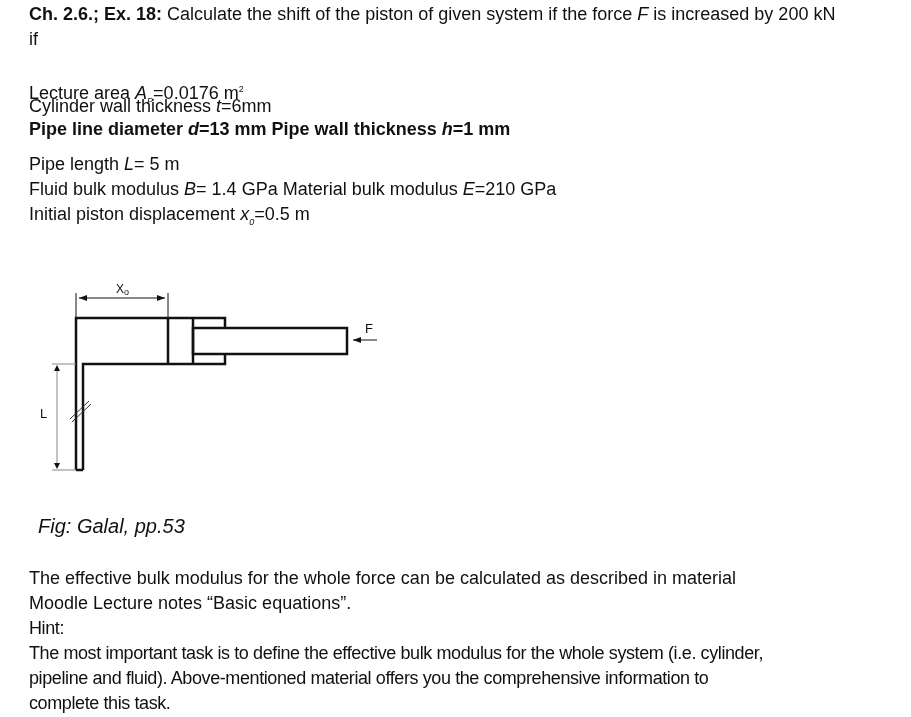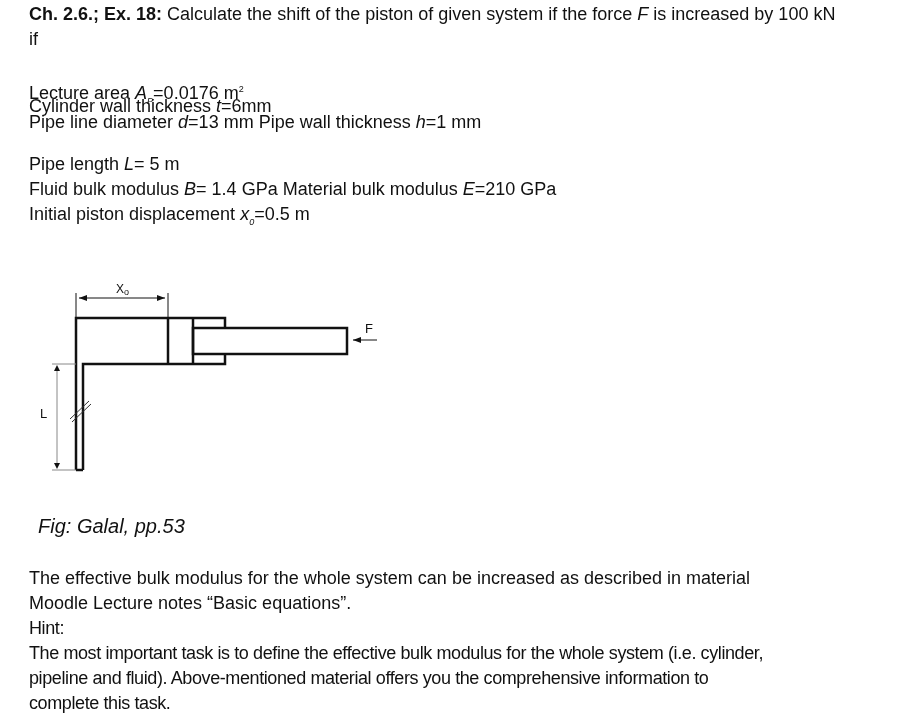--- a/index.html
+++ b/index.html
@@ -10,31 +10,31 @@
   .i { font-style: italic; }
   sub.sm, sup.sm { font-size: 9px; }
   .cap { position: absolute; left: 38px; top: 515px; font-size: 20px; font-style: italic; font-family: "Liberation Sans", sans-serif; }
   .narrow { font-family: "Liberation Sans", sans-serif; letter-spacing: -0.4px; }
   svg { position: absolute; left: 0; top: 0; }
 </style>
 </head>
 <body>
 
 <div class="line" style="top:2px;">
-  <span class="b">Ch. 2.6.; Ex. 18:</span><span> Calculate the shift of the piston of given system if the force </span><span class="i">F</span><span> is increased by 100 kN</span>
+  <span class="b">Ch. 2.6.; Ex. 18:</span><span> Calculate the shift of the piston of given system if the force </span><span class="i">F</span><span> is increased by 200 kN</span>
 </div>
 <div class="line" style="top:27px;">if</div>
 
 <div class="line" style="top:77px;">
   <span>Lecture area </span><span class="i">A</span><sub class="sm i">P</sub><span>=0.0176 m</span><sup class="sm">2</sup>
 </div>
 <div class="line" style="top:94px;">
   <span>Cylinder wall thickness </span><span class="i">t</span><span>=6mm</span>
 </div>
-<div class="line" style="top:110px;">
+<div class="line" style="top:117px;font-weight:bold;">
   <span>Pipe line diameter </span><span class="i">d</span><span>=13 mm Pipe wall thickness </span><span class="i">h</span><span>=1 mm</span>
 </div>
 <div class="line" style="top:152px;text-align:center;">
   <span>Pipe length </span><span class="i">L</span><span>= 5 m</span>
 </div>
 <div class="line" style="top:177px;">
   <span>Fluid bulk modulus </span><span class="i">B</span><span>= 1.4 GPa Material bulk modulus </span><span class="i">E</span><span>=210 GPa</span>
 </div>
 <div class="line" style="top:202px;">
   <span>Initial piston displacement </span><span class="i">x</span><sub class="sm i">0</sub><span>=0.5 m</span>
@@ -84,18 +84,18 @@
   <text x="40" y="418" font-family="Liberation Sans, sans-serif" font-size="13" fill="#111">L</text>
 
   <g stroke="#333" stroke-width="1">
     <line x1="70" y1="419" x2="89" y2="401"></line>
     <line x1="72" y1="422" x2="91" y2="404"></line>
   </g>
 </svg>
 
 <div class="cap">Fig: Galal, pp.53</div>
 
-<div class="line" style="top:566px;">The effective bulk modulus for the whole system can be increased as described in material</div>
+<div class="line" style="top:566px;">The effective bulk modulus for the whole force can be calculated as described in material</div>
 <div class="line" style="top:591px;">Moodle Lecture notes “Basic equations”.</div>
 <div class="line narrow" style="top:616px;text-align:right;">Hint:</div>
 <div class="line narrow" style="top:641px;">The most important task is to define the effective bulk modulus for the whole system (i.e. cylinder,</div>
 <div class="line narrow" style="top:666px;">pipeline and fluid). Above-mentioned material offers you the comprehensive information to</div>
 <div class="line narrow" style="top:691px;">complete this task.</div>
 
 </body></html>

